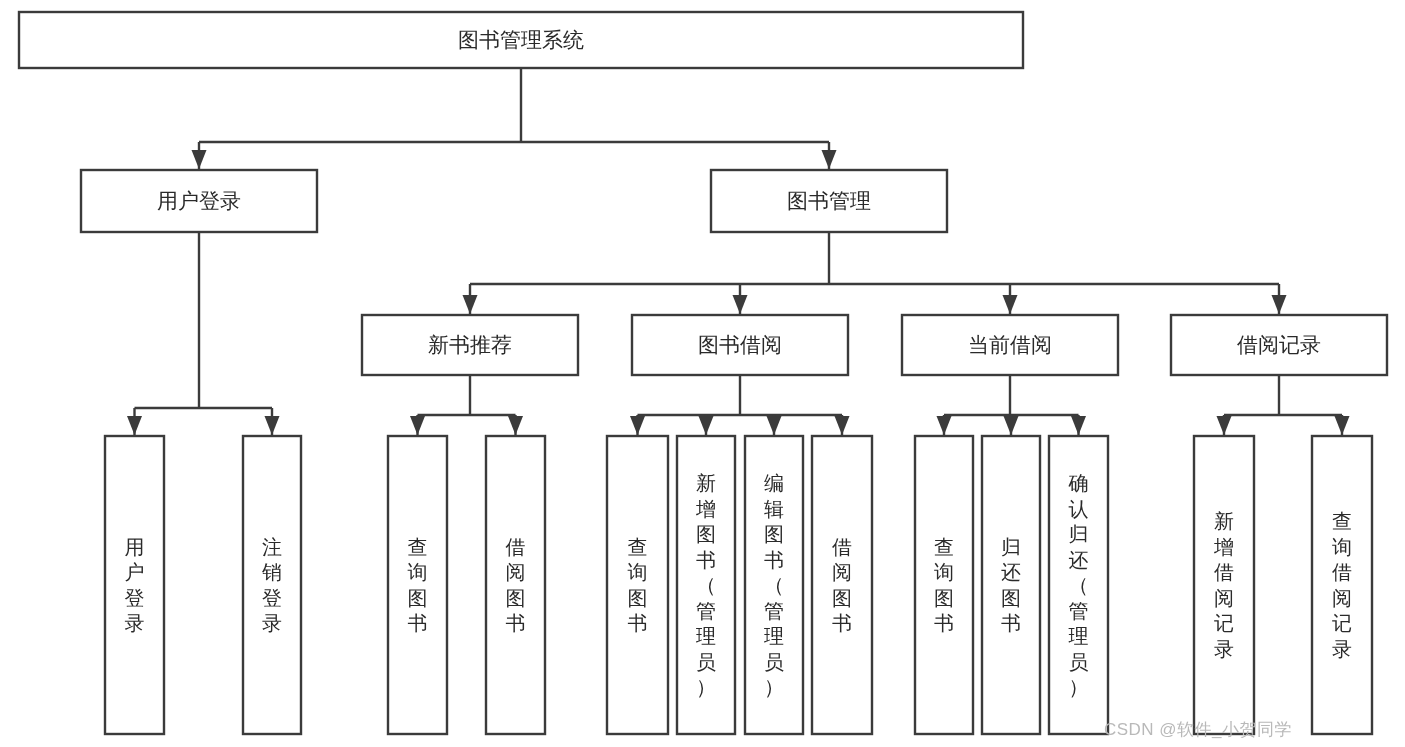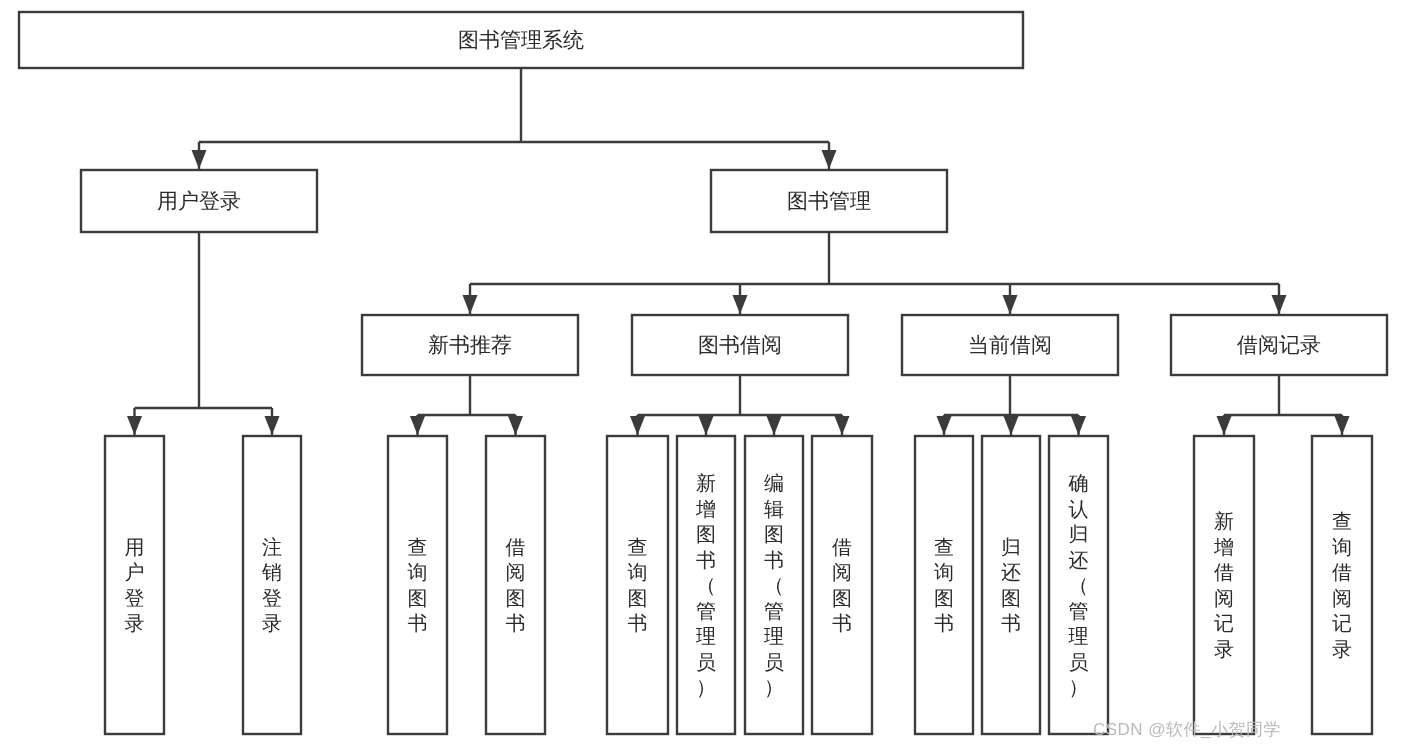--- a/index.html
+++ b/index.html
@@ -51,21 +51,21 @@
     dominant-baseline: middle;
   }
   .node-label-v {
     font-family: "Liberation Sans", "DejaVu Sans", sans-serif;
     font-size: 20px;
     fill: #2a2a2a;
     text-anchor: middle;
   }
   .watermark {
     position: absolute;
-    right: 12px;
+    right: 1px;
     bottom: 6px;
     font-family: "Liberation Sans", "DejaVu Sans", sans-serif;
     font-size: 17px;
     color: #b9b9b9;
     letter-spacing: 0.5px;
     white-space: nowrap;
     user-select: none;
   }
 </style>
 </head>

